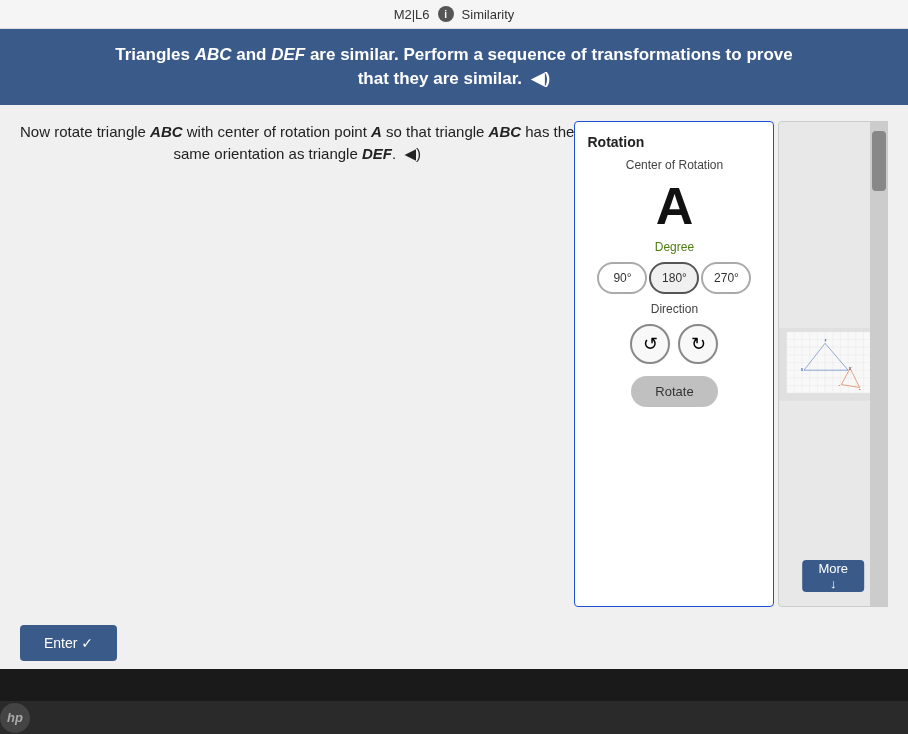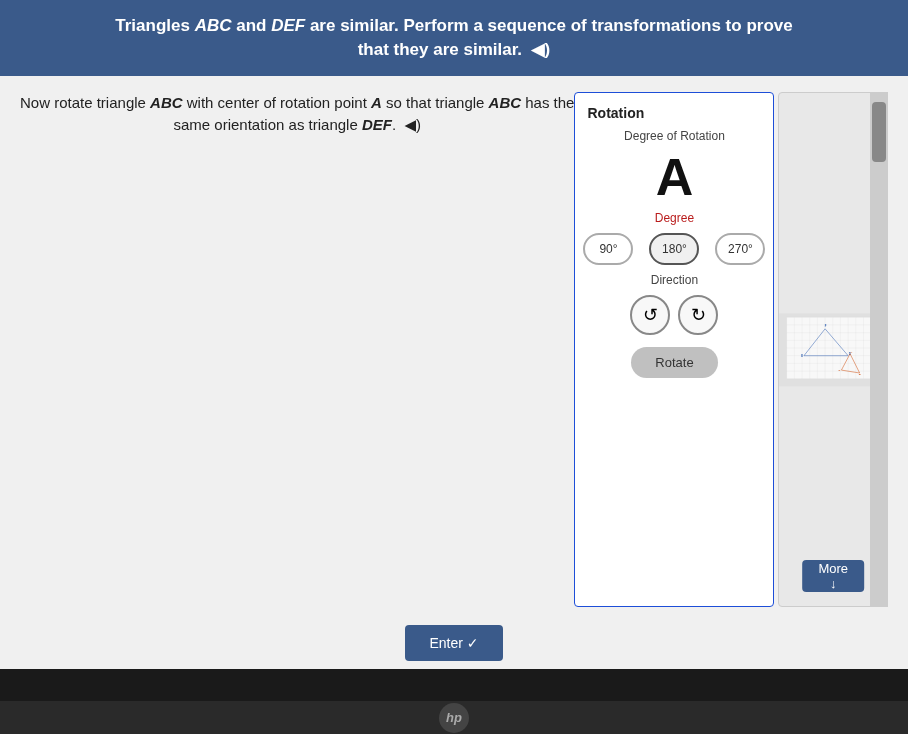--- a/index.html
+++ b/index.html
@@ -104,25 +104,25 @@
       font-weight: 500;
     }
     .big-letter {
       font-size: 52px;
       font-weight: bold;
       color: #111;
       line-height: 1;
     }
     .degree-label {
       font-size: 12px;
-      color: #b91c1c;
+      color: #4d7c0f;
     }
     .degree-buttons {
       display: flex;
-      gap: 16px;
+      gap: 2px;
     }
     .degree-btn {
       width: 50px;
       height: 32px;
       border-radius: 20px;
       border: 2px solid #aaa;
       background: white;
       font-size: 12px;
       color: #333;
       cursor: pointer;
@@ -209,42 +209,41 @@
     }
     .scrollbar-thumb {
       width: 14px;
       height: 60px;
       background: #888;
       border-radius: 4px;
       margin-top: 10px;
     }
     .enter-btn-container {
       display: flex;
-      justify-content: center;
+      justify-content: flex-start;
       padding: 8px 20px 8px 20px;
     }
     .enter-btn {
       background: #3a5a8a;
       color: white;
       border: none;
       border-radius: 4px;
       padding: 10px 24px;
       font-size: 14px;
       cursor: pointer;
       display: flex;
       align-items: center;
       gap: 6px;
     }
     .bottom-bar {
       width: 908px;
       height: 34px;
       background: #2a2a2a;
       display: flex;
       align-items: center;
-      justify-content: center;
       margin-top: 32px;
     }
     .hp-logo {
       width: 30px;
       height: 30px;
       border-radius: 50%;
       background: #444;
       display: flex;
       align-items: center;
       justify-content: center;
@@ -252,40 +251,45 @@
       font-size: 13px;
       font-style: italic;
       font-weight: bold;
     }
   </style>
 </head>
 <body>
 
 <div class="screen">
 
+  <div class="top-bar">
+    <span>M2|L6</span>
+    <span class="info-icon">i</span>
+    <span>Similarity</span>
+  </div>
 
   <div class="header-banner">
     <span>
       Triangles <em>ABC</em> and <em>DEF</em> are similar. Perform a sequence of transformations to prove<br>
       that they are similar. &nbsp;<span>◀)</span>
     </span>
   </div>
 
   <div class="content-area">
 
     <div class="instruction-text">
       Now rotate triangle <em>ABC</em> with center of rotation point <em>A</em> so that triangle <em>ABC</em> has the<br>
       same orientation as triangle <em>DEF</em>. &nbsp;<span>◀)</span>
     </div>
 
     <div class="main-panel">
 
       <div class="left-panel">
         <div class="panel-title">Rotation</div>
-        <div class="center-rotation-label">Degree of Rotation</div>
+        <div class="center-rotation-label">Center of Rotation</div>
         <div class="big-letter">A</div>
         <div class="degree-label">Degree</div>
         <div class="degree-buttons">
           <button class="degree-btn">90°</button>
           <button class="degree-btn selected">180°</button>
           <button class="degree-btn">270°</button>
         </div>
         <div class="direction-label">Direction</div>
         <div class="direction-buttons">
           <button class="dir-btn">↺</button>

